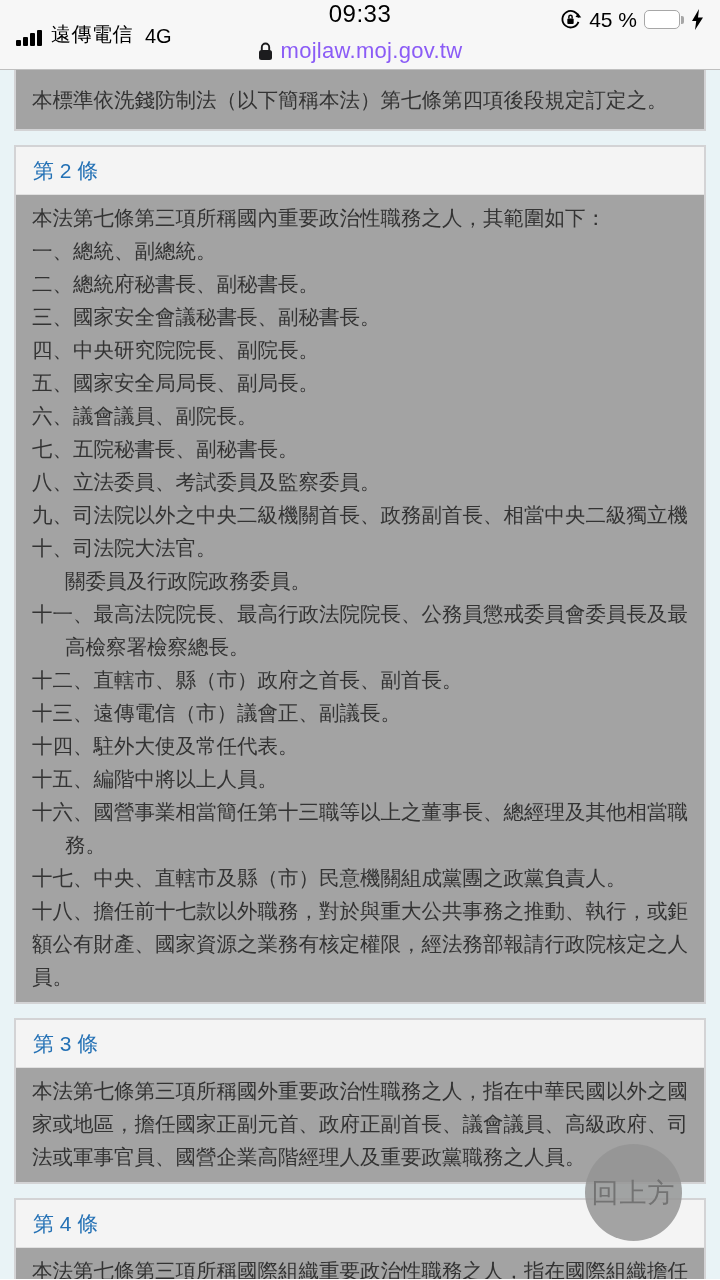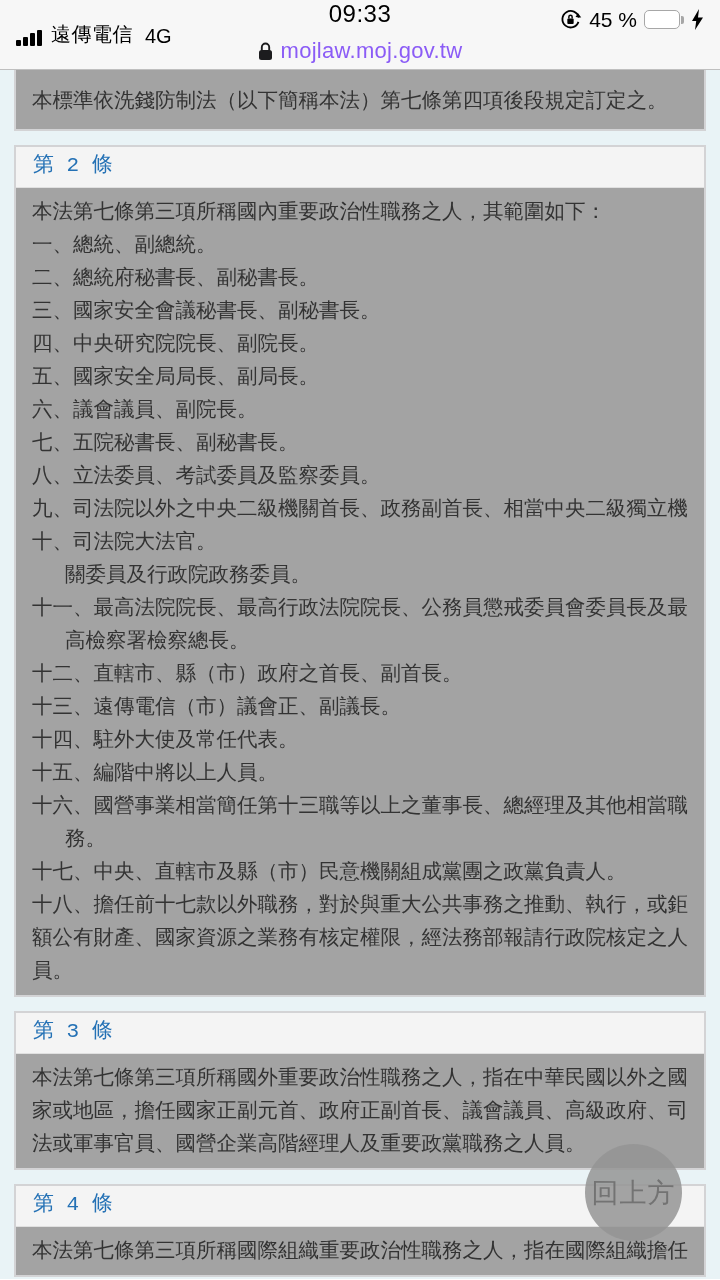--- a/index.html
+++ b/index.html
@@ -70,24 +70,23 @@
   .article-list{padding:0 14px;}
   .article-box{
     background:#a3a3a3;
     border:2px solid var(--box-border);
     margin-bottom:14px;
   }
   .article-box.cut-top{border-top:none;}
   .article-header{
     background:var(--header-background);
     border-bottom:1px solid #e0e0e0;
-    padding:3px 17px 9px 17px;
+    padding:10px 17px 9px 17px;
     font-size:21px;
     color:var(--accent-blue);
-    font-family:Liberation Mono, monospace;
   }
   .article-body{
     padding:6px 7px 9px 16px;
     font-size:20.5px;
     line-height:33px;
     color:var(--body-text);
   }
   .article-body.no-header{padding:13px 16px 13px 16px;}
   .law-line{white-space:nowrap;}
   .law-line.ind{padding-left:33px;}

